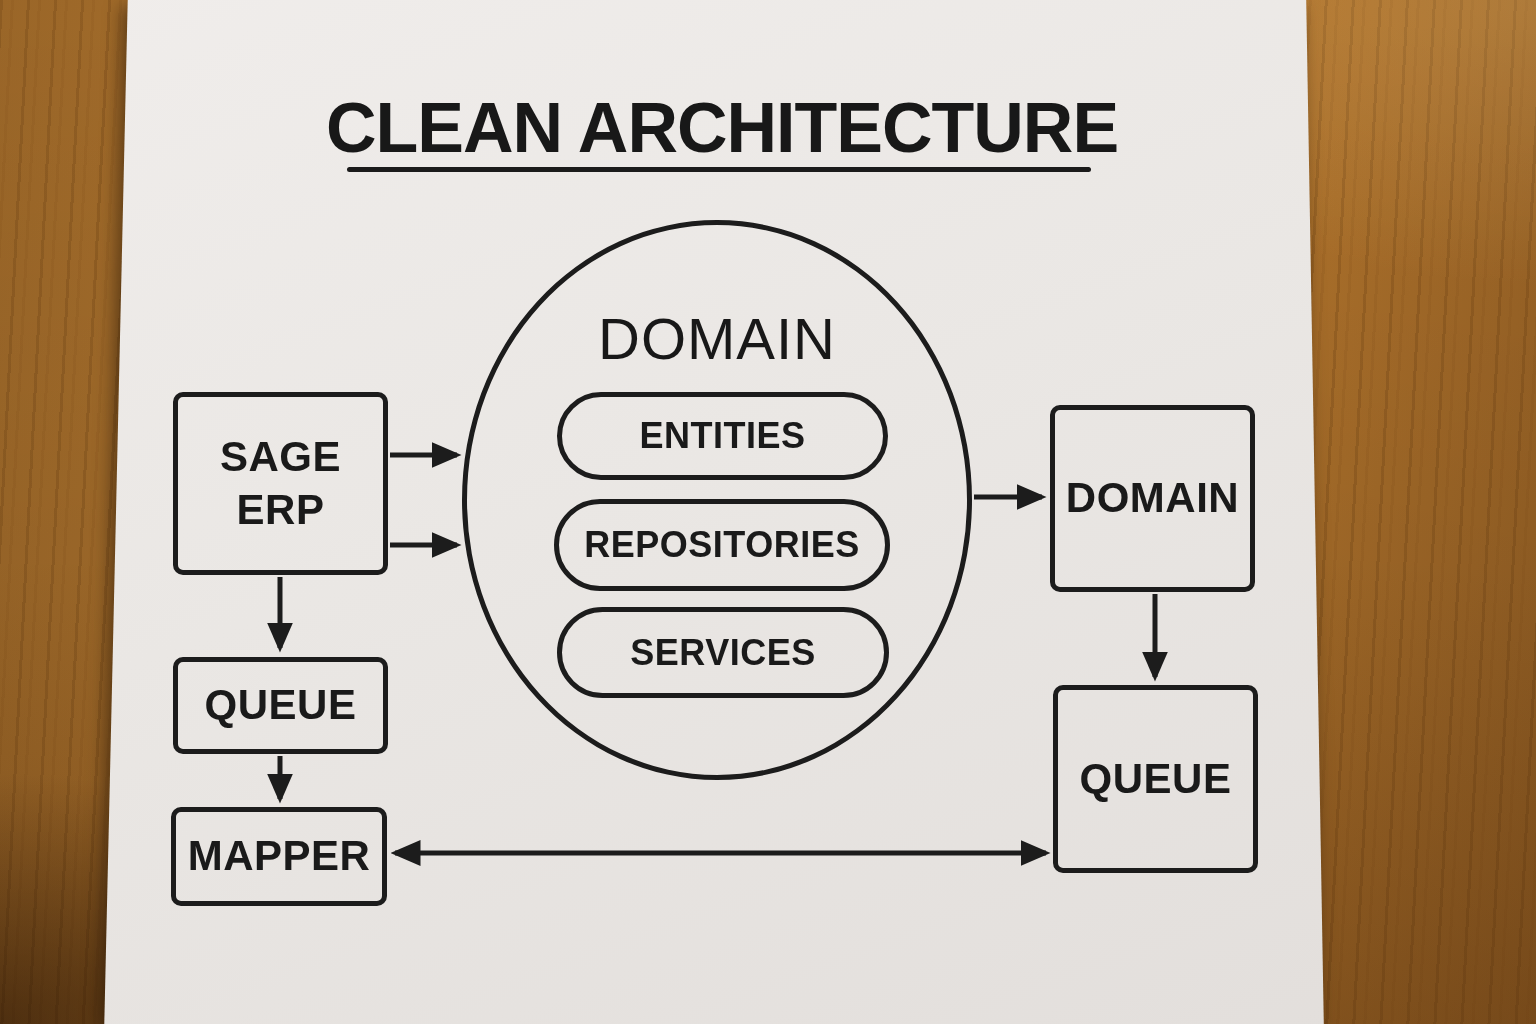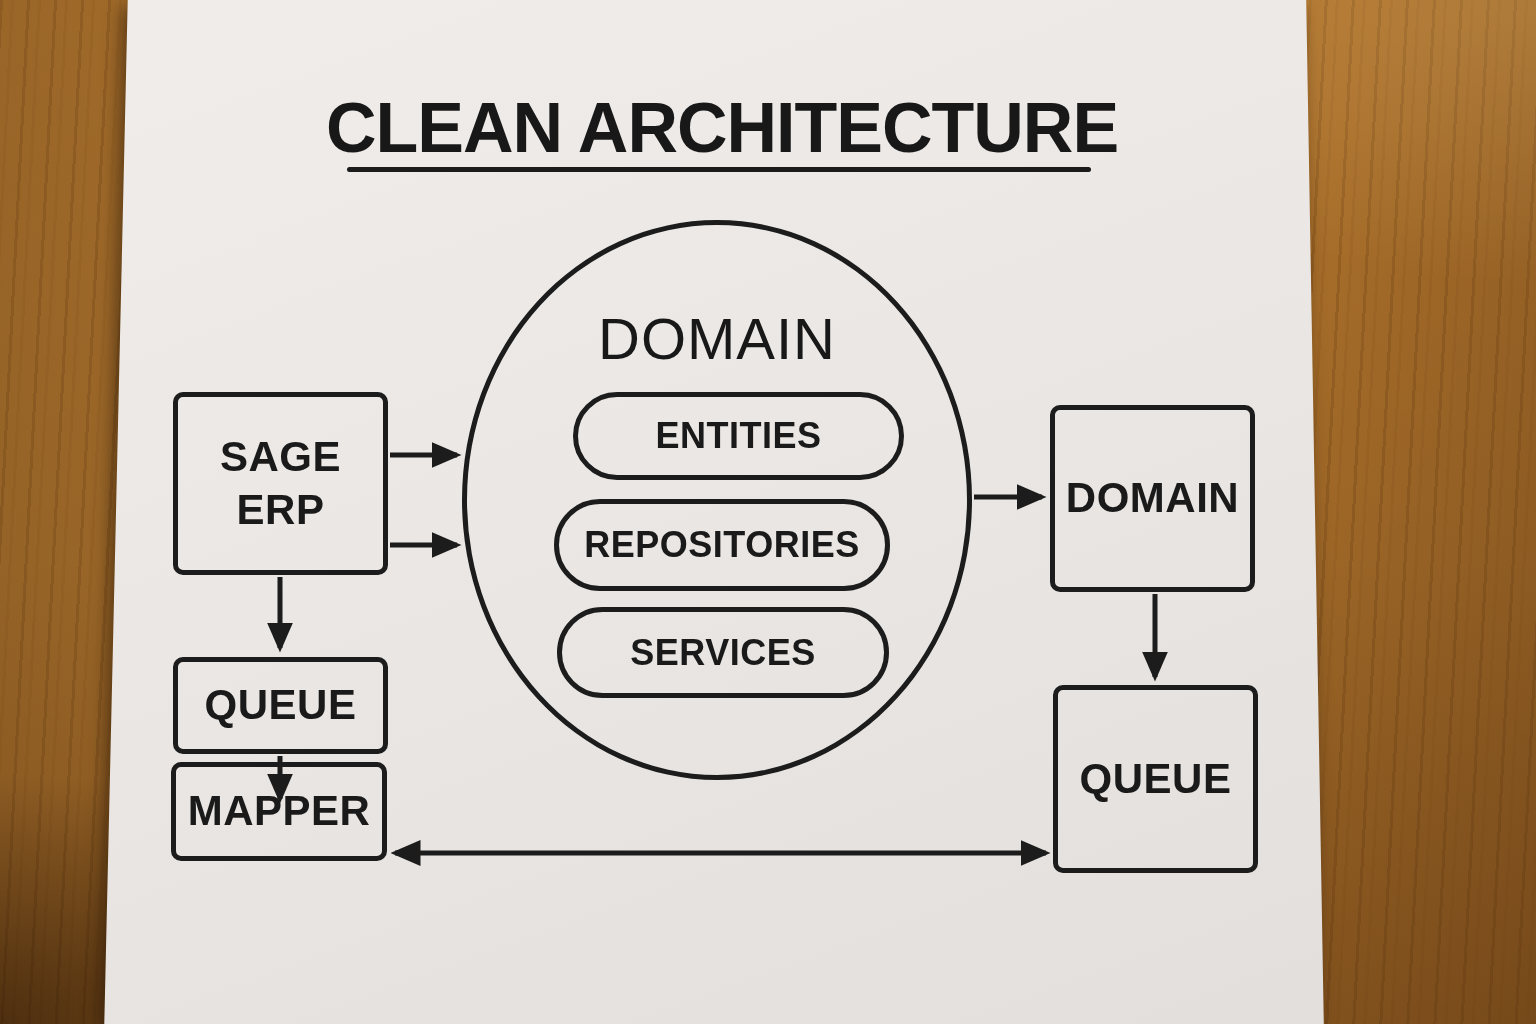--- a/index.html
+++ b/index.html
@@ -73,21 +73,21 @@
     text-align: center;
     font-weight: 700;
     font-size: 42px;
     letter-spacing: 0.5px;
     line-height: 1.25;
     color: #1a1a1a;
   }
   .node-sage   { left: 173px; top: 392px; width: 215px; height: 183px; }
   .node-sage .label { width: 160px; }
   .node-queue-l{ left: 173px; top: 657px; width: 215px; height:  97px; }
-  .node-mapper { left: 171px; top: 762px; width: 216px; height:  99px; }
+  .node-mapper { left: 171px; top: 807px; width: 216px; height:  99px; }
   .node-mobile { left: 1050px; top: 405px; width: 205px; height: 187px; }
   .node-queue-r{ left: 1053px; top: 685px; width: 205px; height: 188px; }
 
   .domain-circle {
     position: absolute;
     left: 462px; top: 220px;
     width: 510px; height: 560px;
     border: 5px solid #1c1c1c;
     border-radius: 50%;
   }
@@ -106,21 +106,21 @@
     border: 5px solid #1c1c1c;
     border-radius: 48px;
     display: flex;
     align-items: center;
     justify-content: center;
     font-weight: 700;
     font-size: 36px;
     letter-spacing: 0.5px;
     color: #1a1a1a;
   }
-  .pill-entities     { left: 573px; top: 392px; width: 331px; height: 88px; text-align: center; }
+  .pill-entities     { left: 557px; top: 392px; width: 331px; height: 88px; text-align: center; }
   .pill-repositories { left: 554px; top: 499px; width: 336px; height: 92px; }
   .pill-services     { left: 557px; top: 607px; width: 332px; height: 91px; }
 
   svg.arrows { position: absolute; inset: 0; width: 1536px; height: 1024px; }
 </style>
 </head>
 <body>
 
 <div class="scene">
 

